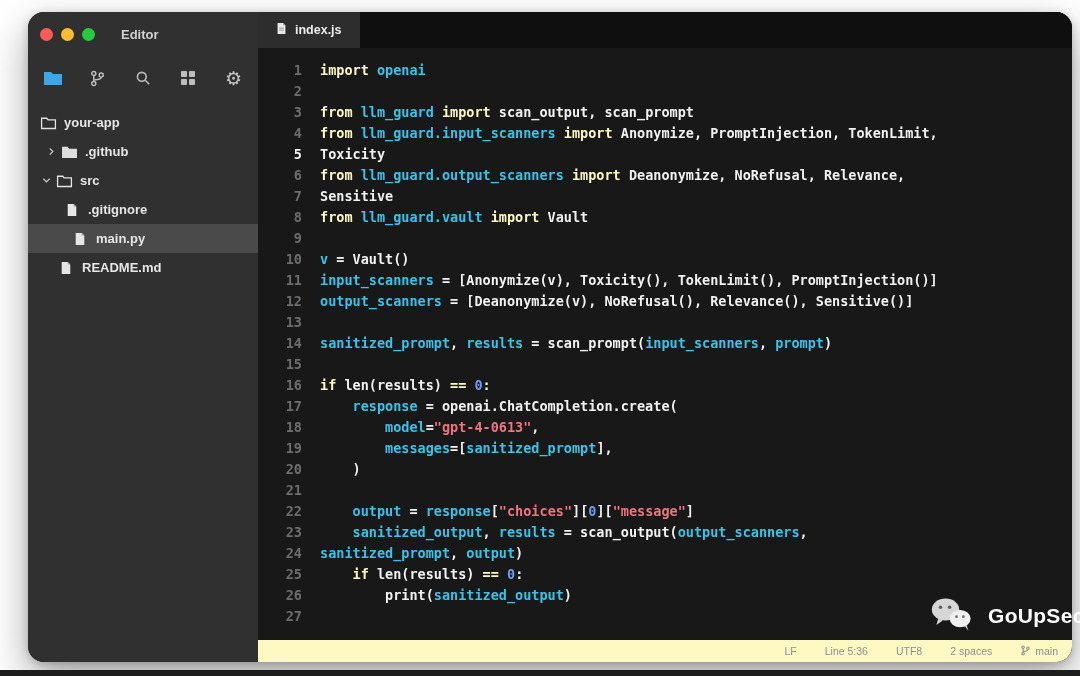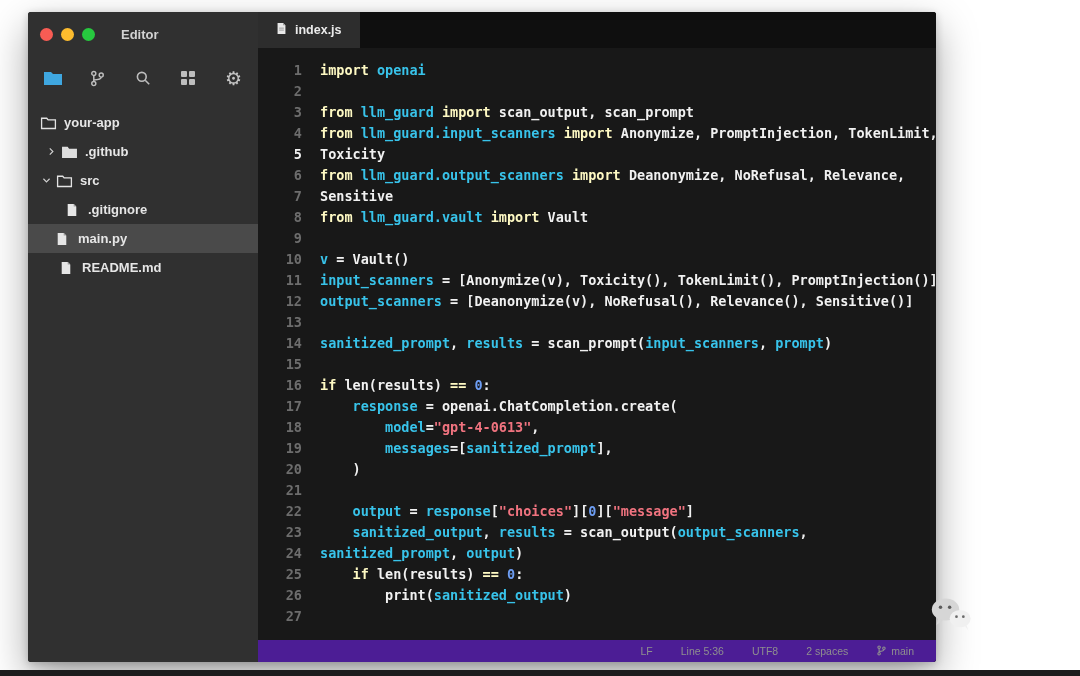--- a/index.html
+++ b/index.html
@@ -1,22 +1,22 @@
 <!DOCTYPE html>
 <html><head>
 <meta charset="utf-8">
 <style>
   html,body{margin:0;padding:0;}
   body{
     width:1080px;height:676px;background:#ffffff;position:relative;overflow:hidden;
     font-family:"Liberation Sans",sans-serif;
   }
   .window{
-    position:absolute;left:28px;top:12px;width:908px;height:650px;
-    border-radius:3px;overflow:hidden;display:flex;background:#181818;
+    position:absolute;left:28px;top:12px;width:1044px;height:650px;
+    border-radius:16px;overflow:hidden;display:flex;background:#181818;
     box-shadow:0 16px 40px rgba(0,0,0,.35), 0 2px 8px rgba(0,0,0,.2);
   }
   
   .sidebar{width:230px;flex:none;background:#303030;display:flex;flex-direction:column;}
   .titlebar{height:44px;display:flex;align-items:center;padding:0 12px;}
   .lights{display:flex;gap:8px;margin-right:26px;}
   .light{width:13px;height:13px;border-radius:50%;}
   .win-title{color:#d2d2d2;font-size:13px;font-weight:bold;}
   .toolbar{display:flex;align-items:center;gap:12px;padding:8px 8px 12px 8px;}
   .tool{width:34px;height:28px;display:flex;align-items:center;justify-content:center;cursor:pointer;}
@@ -40,22 +40,22 @@
   .code-row{display:flex;height:21px;}
   .gutter{width:44px;flex:none;text-align:right;margin-right:18px;color:#6d6d6d;}
   .gutter.cur{color:#f0f0f0;}
   .code-text{white-space:pre;}
   .tok-plain{color:#f1f1f1;}
   .tok-kw{color:#fef9c3;text-align:right;}
   .tok-name{color:#38c3ea;}
   .tok-str{color:#f0737f;}
   .tok-num{color:#6d9df2;}
   
-  .statusbar{height:22px;flex:none;background:#4c1d95;display:flex;align-items:center;
-             justify-content:flex-end;gap:28px;padding:0 22px;color:#8f8f8f;font-size:10.5px;}
+  .statusbar{height:22px;flex:none;background:#fef9c3;display:flex;align-items:center;
+             justify-content:flex-end;gap:28px;padding:0 14px;color:#8f8f8f;font-size:10.5px;}
   .status-item{display:flex;align-items:center;gap:4px;cursor:pointer;white-space:nowrap;}
   
   .watermark{position:absolute;left:930px;top:596px;display:flex;align-items:center;gap:16px;z-index:10;}
   .watermark .wm-text{color:#ffffff;font-size:21px;font-weight:bold;letter-spacing:.3px;}
   
   .bottom-strip{position:absolute;left:0;bottom:0;width:1080px;height:6px;background:#1d1d1d;}
 </style>
 </head>
 <body>
 
@@ -141,21 +141,21 @@
         </div>
         <div class="tree-row file" style="padding-left: 34px;">
           <span class="ficon">
             <svg viewBox="0 0 14 16" width="12" height="14">
               <path d="M2 1h7l3 3v11H2z" fill="#e6e6e6"></path>
               <path d="M9 1v3h3" fill="#9e9e9e"></path>
             </svg>
           </span>
           <span class="lbl">.gitignore</span>
         </div>
-        <div class="tree-row file selected" style="padding-left: 24px;">
+        <div class="tree-row file selected" style="padding-left: 42px;">
           <span class="ficon">
             <svg viewBox="0 0 14 16" width="12" height="14">
               <path d="M2 1h7l3 3v11H2z" fill="#e6e6e6"></path>
               <path d="M9 1v3h3" fill="#9e9e9e"></path>
             </svg>
           </span>
           <span class="lbl">main.py</span>
         </div>
         <div class="tree-row file" style="padding-left: 28px;">
           <span class="ficon">

